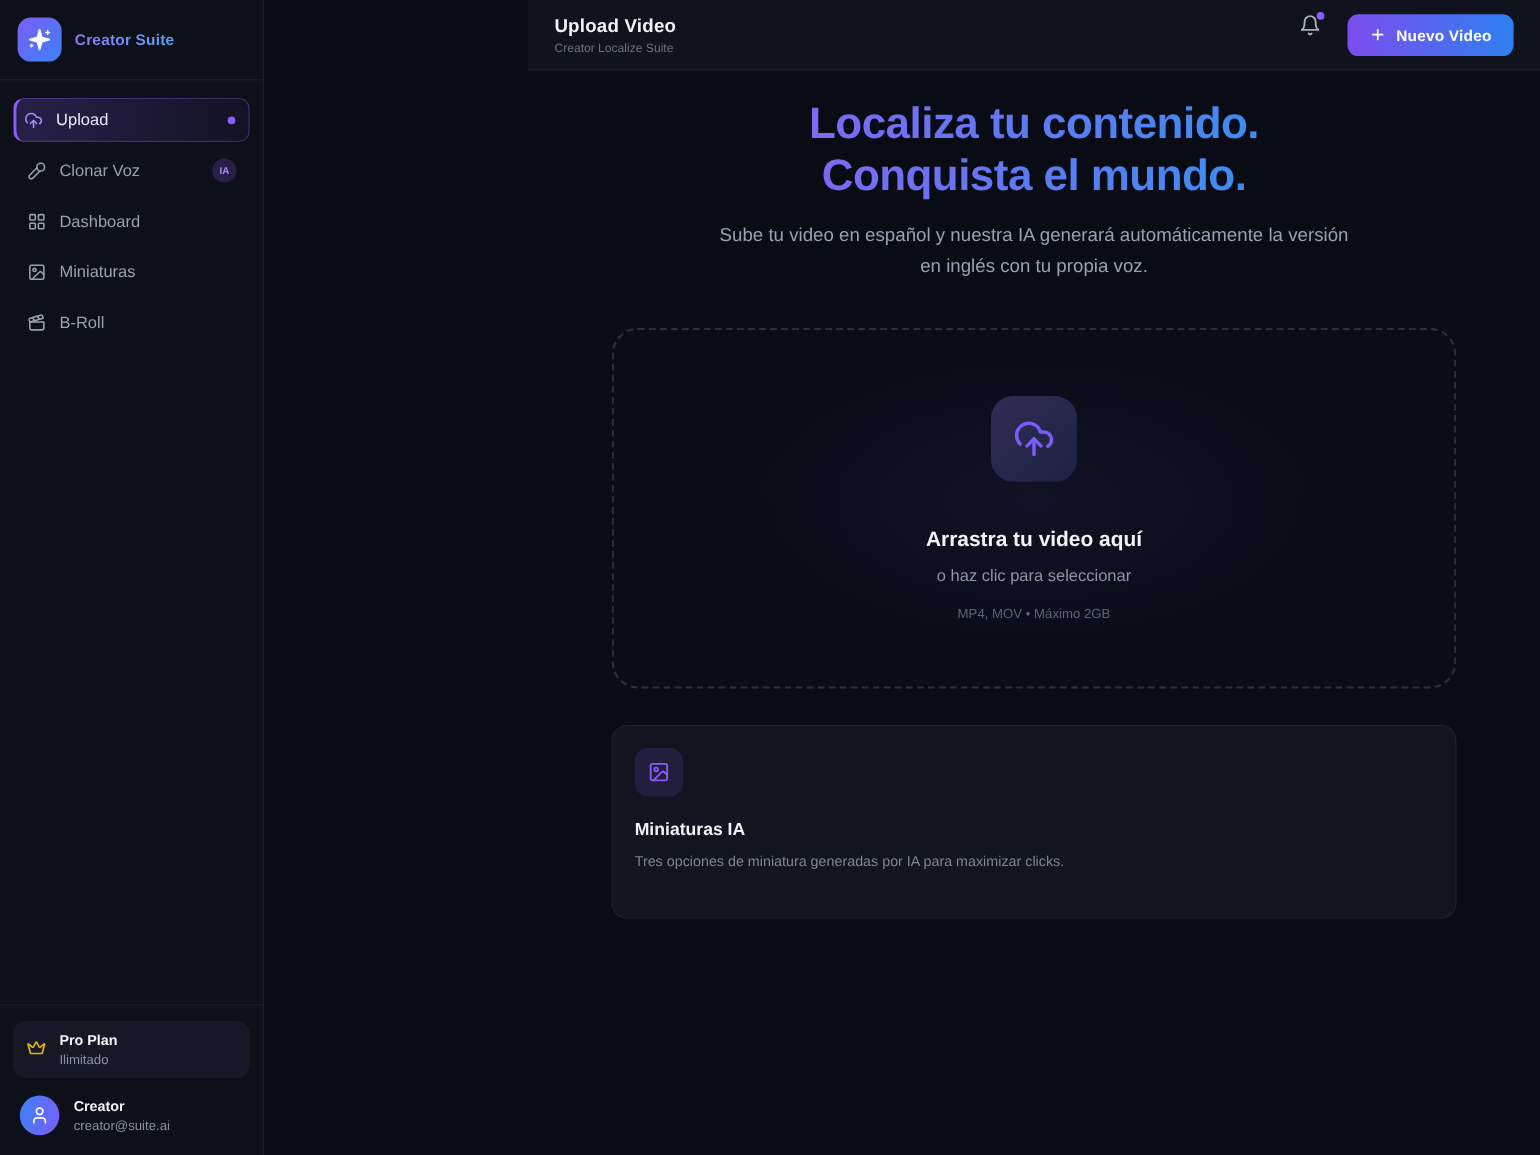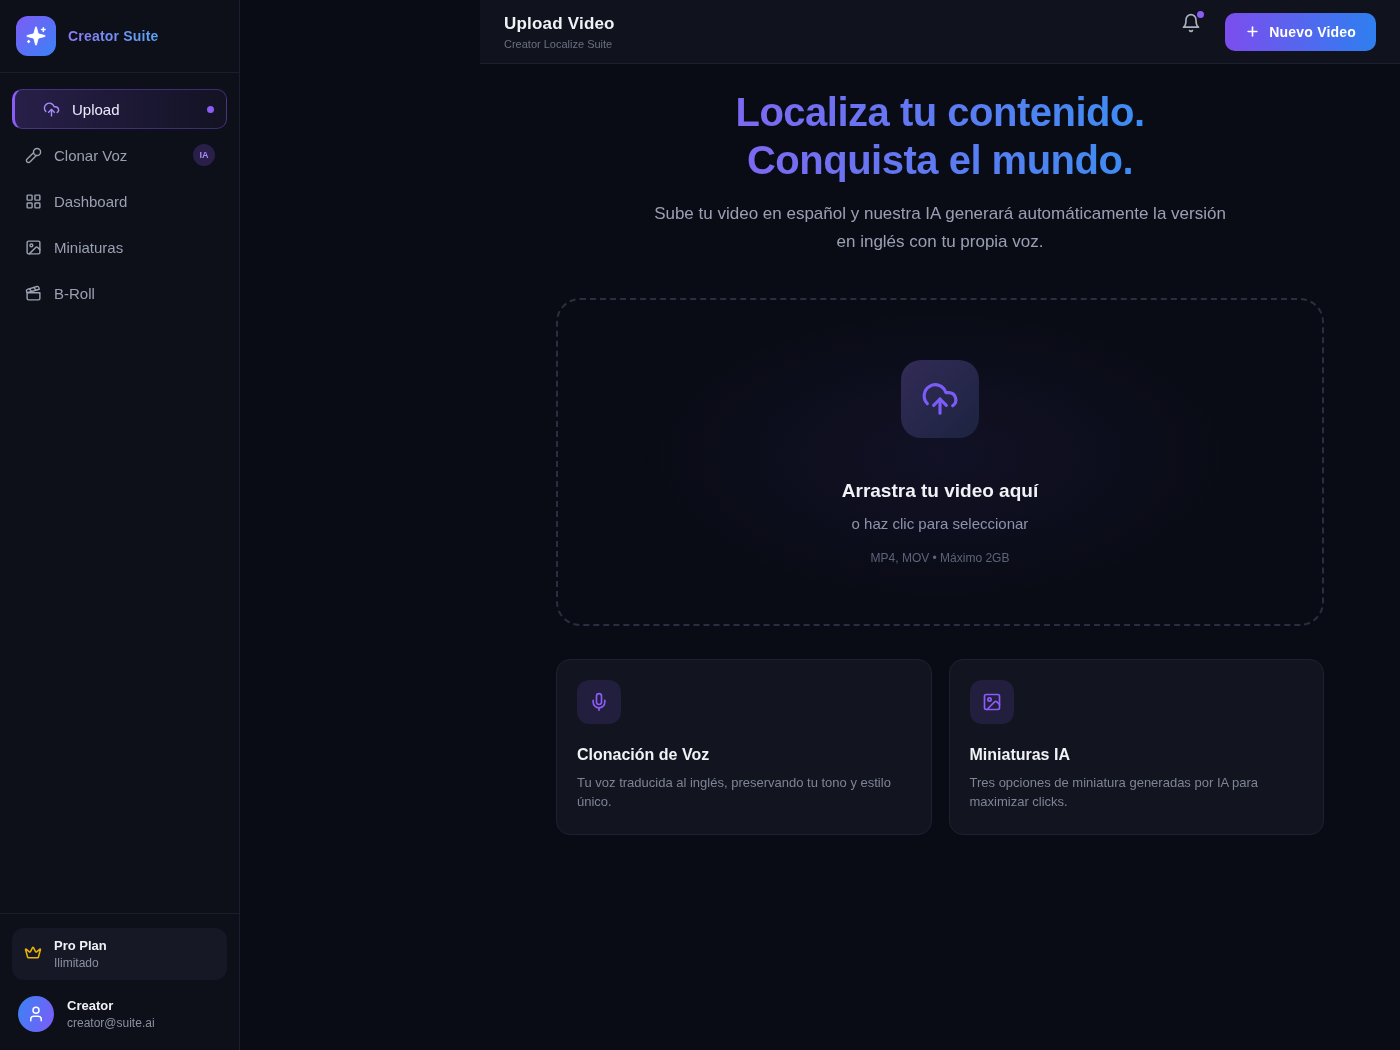--- a/index.html
+++ b/index.html
@@ -33,21 +33,21 @@
   .nav-item {
     display: flex; align-items: center; gap: 12px; height: 40px;
     padding: 0 12px; border-radius: 10px; color: #99a0b0; font-size: 15px; cursor: pointer;
   }
   .nav-icon { width: 18px; height: 18px; display: flex; align-items: center; justify-content: center; }
   .nav-icon svg { width: 17px; height: 17px; }
   .nav-item.active {
     background: linear-gradient(90deg, rgba(139,92,246,.22), rgba(139,92,246,.05));
     border: 1px solid rgba(139,92,246,.35);
     border-left: 3px solid #8b5cf6;
-    padding-left: 27px; color: #eceafe;
+    padding-left: 6px; color: #eceafe;
   }
   .nav-item.active .nav-icon { color: #a78bfa; }
   .nav-dot { margin-left: auto; width: 7px; height: 7px; border-radius: 50%; background: #8b5cf6; }
   .nav-badge {
     margin-left: auto; width: 22px; height: 22px; border-radius: 50%;
     background: rgba(139,92,246,.22); color: #a78bfa;
     font-size: 9px; font-weight: bold;
     display: flex; align-items: center; justify-content: center;
   }
   .sidebar-bottom { margin-top: auto; padding: 14px 12px 16px; border-top: 1px solid #1b1e2c; }
@@ -268,31 +268,20 @@
                 <path d="M12 12v9"></path>
                 <path d="m16 16-4-4-4 4"></path>
             </svg>
           </div>
           <div class="dz-title">Arrastra tu video aquí</div>
           <div class="dz-sub">o haz clic para seleccionar</div>
           <div class="dz-meta">MP4, MOV • Máximo 2GB</div>
         </div>
 
         <div class="features">
-          <div class="card">
-            <div class="card-icon">
-              <svg width="20" height="20" viewBox="0 0 24 24" fill="none" stroke="currentColor" stroke-width="2" stroke-linecap="round" stroke-linejoin="round">
-                <path d="M12 2a3 3 0 0 0-3 3v7a3 3 0 0 0 6 0V5a3 3 0 0 0-3-3Z"></path>
-                  <path d="M19 10v2a7 7 0 0 1-14 0v-2"></path>
-                  <line x1="12" x2="12" y1="19" y2="22"></line>
-              </svg>
-            </div>
-            <div class="card-title">Clonación de Voz</div>
-            <div class="card-desc">Tu voz traducida al inglés, preservando tu tono y estilo único.</div>
-          </div>
 
 
           <div class="card">
             <div class="card-icon">
               <svg width="20" height="20" viewBox="0 0 24 24" fill="none" stroke="currentColor" stroke-width="2" stroke-linecap="round" stroke-linejoin="round">
                 <rect width="18" height="18" x="3" y="3" rx="2"></rect>
                   <circle cx="9" cy="9" r="2"></circle>
                   <path d="m21 15-3.086-3.086a2 2 0 0 0-2.828 0L6 21"></path>
               </svg>
             </div>

